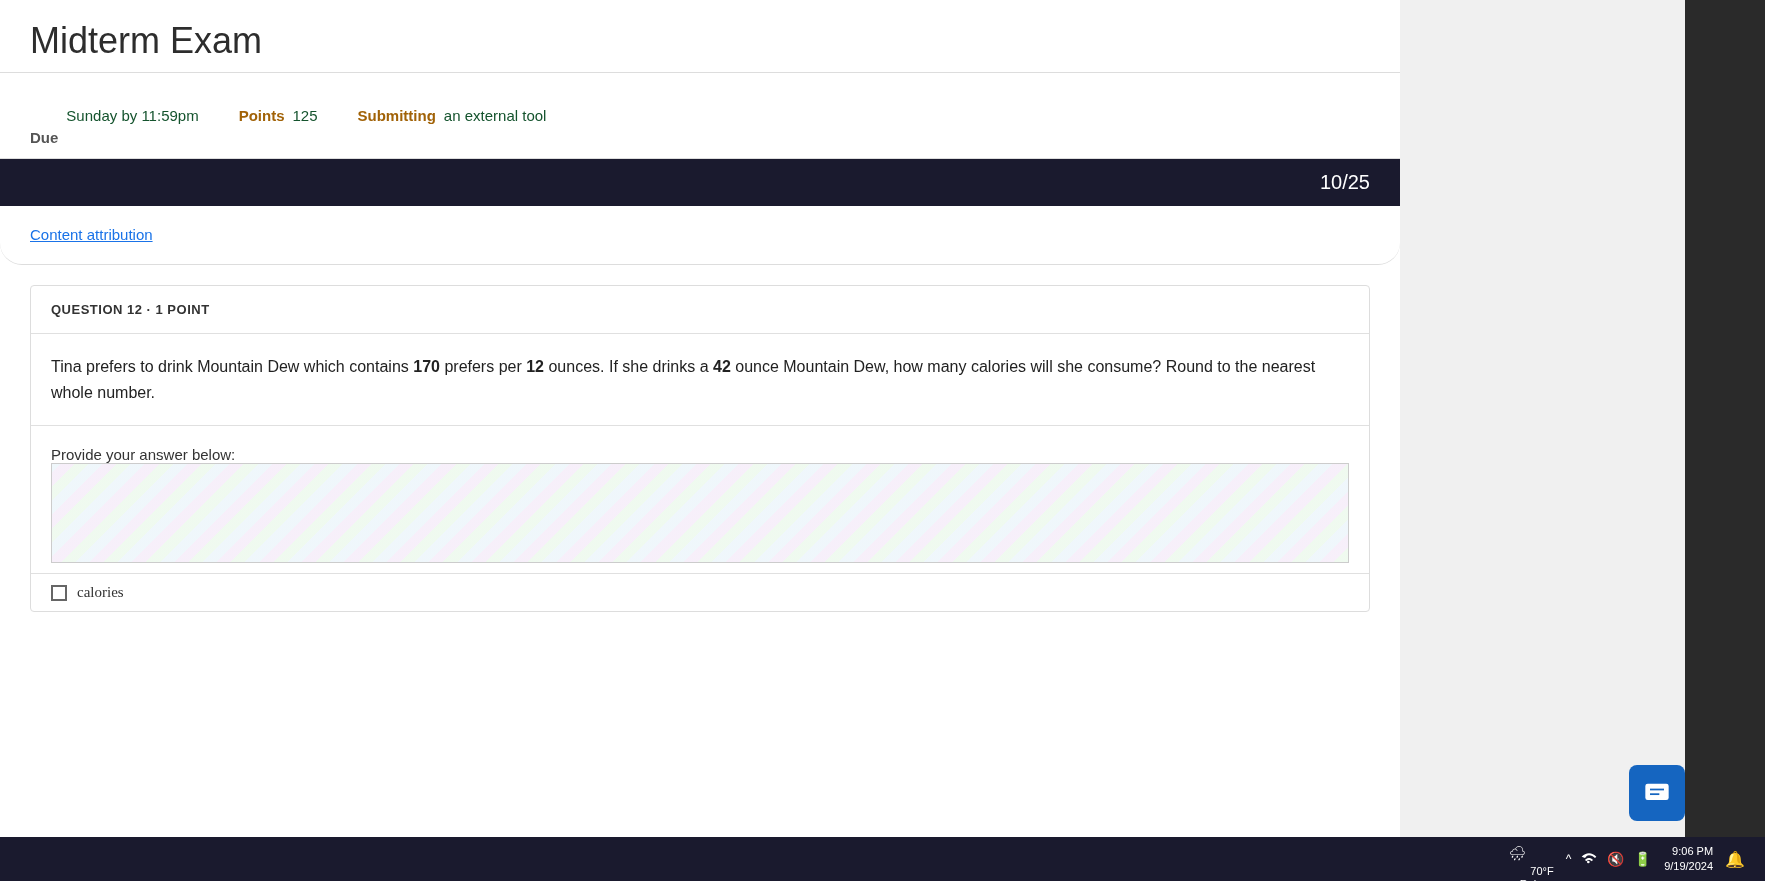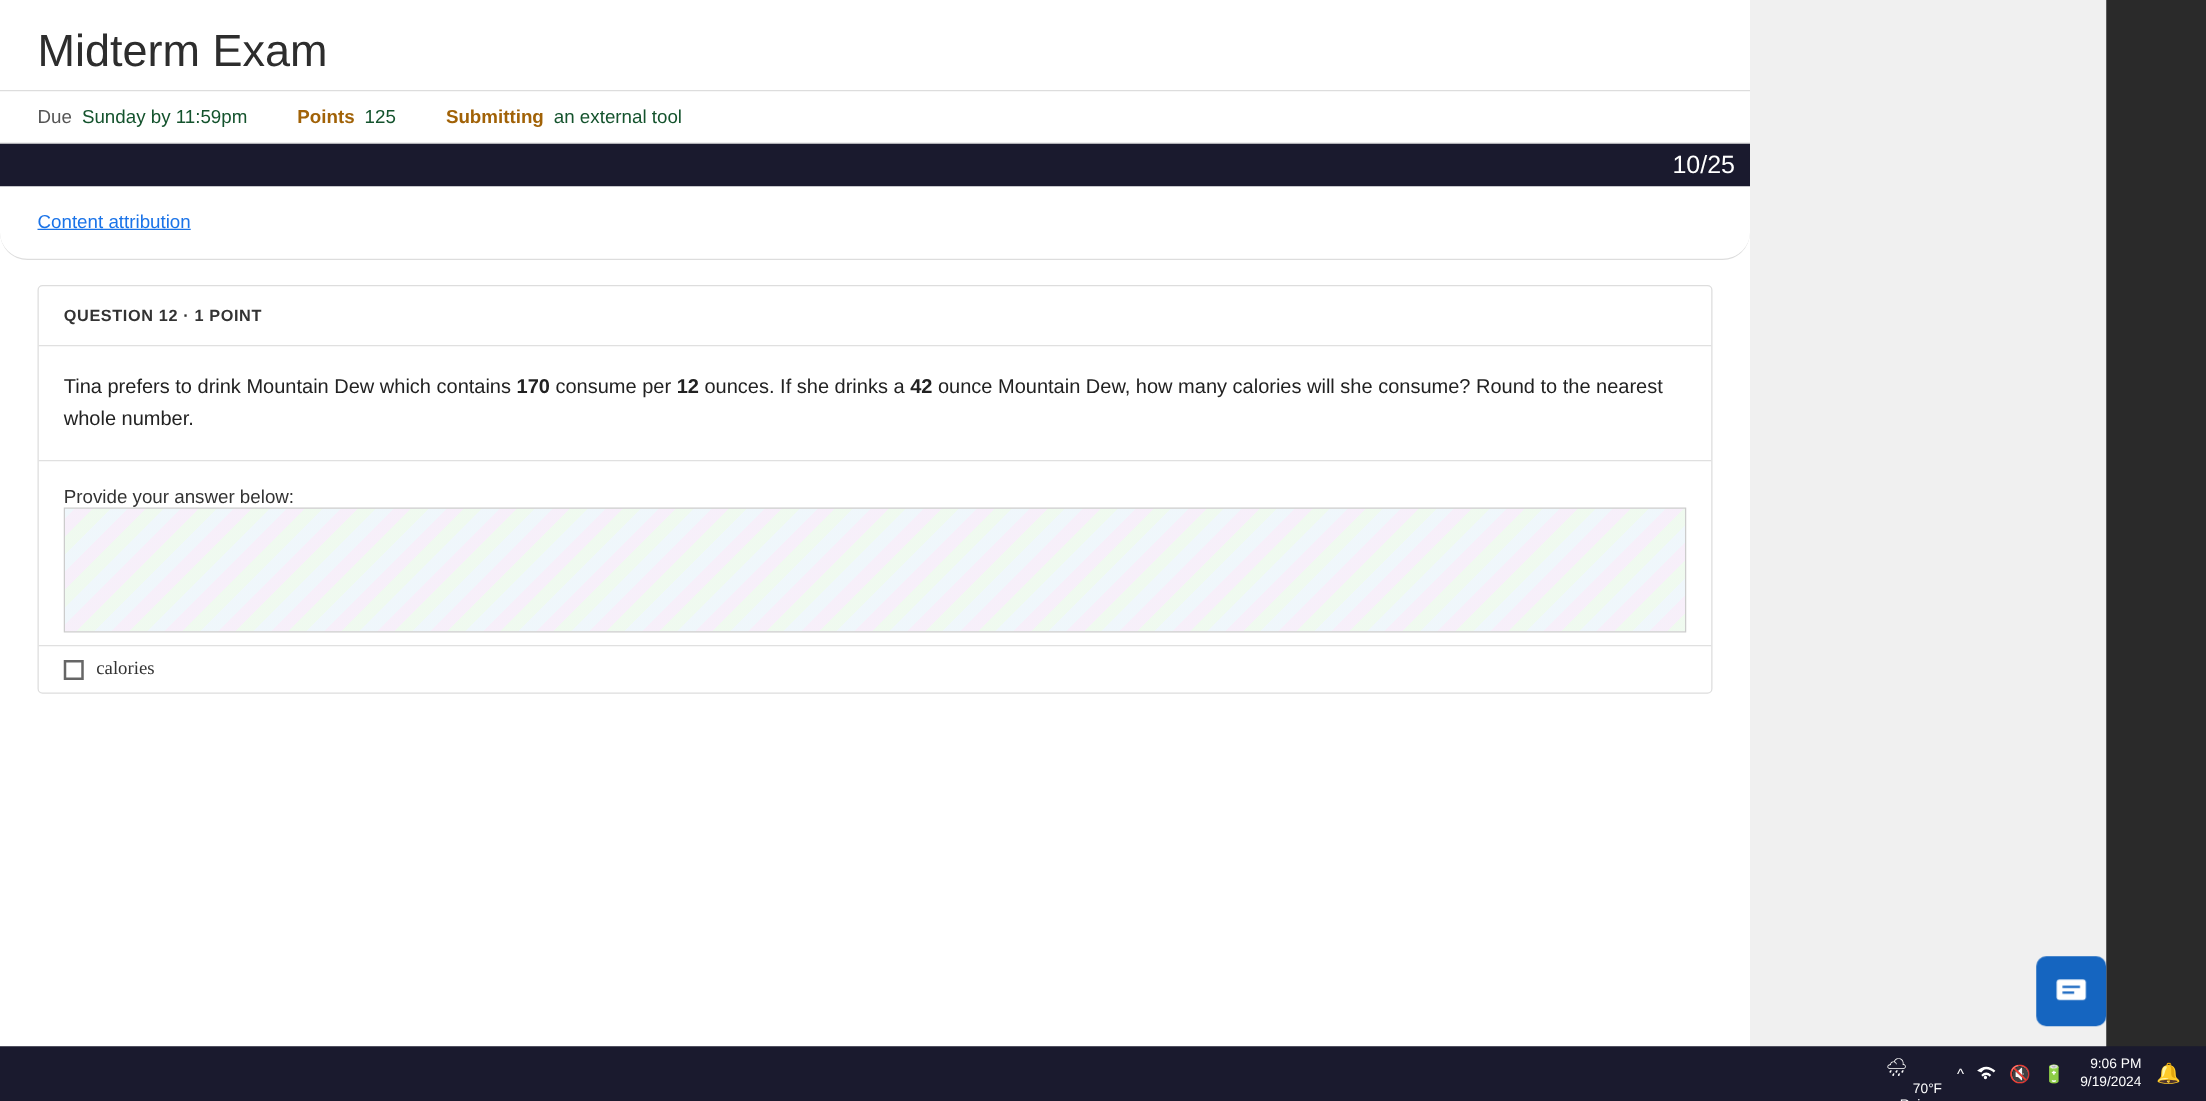--- a/index.html
+++ b/index.html
@@ -39,40 +39,41 @@
     }
 
     .meta-item {
       display: flex;
       align-items: center;
       gap: 8px;
     }
 
     .meta-label {
       color: #555;
-      font-weight: normal;
+      font-weight: bold;
+      margin-top: 44px;
     }
 
     .meta-value {
       color: #14532d;
     }
 
     .meta-label-bold {
       font-weight: 700;
       color: #a16207;
     }
 
     .progress-bar-container {
       background: #1a1a2e;
-      height: 34px;
+      height: 47px;
       width: 100%;
       display: flex;
       align-items: center;
       justify-content: flex-end;
-      padding-right: 12px;
+      padding-right: 30px;
       position: relative;
     }
 
     .progress-text {
       color: #ffffff;
       font-size: 20px;
       font-weight: 500;
     }
 
     .content-attribution {
@@ -287,21 +288,21 @@
     <a>Content attribution</a>
   </div>
 
   <div class="question-card">
 
     <div class="question-header">
       <span>QUESTION 12 · 1 POINT</span>
     </div>
 
     <div class="question-body">
-      <span>Tina prefers to drink Mountain Dew which contains </span><strong>170</strong><span> consume per </span><strong>12</strong><span> ounces. If she drinks a </span><strong>42</strong><span> ounce Mountain Dew, how many calories will she consume? Round to the nearest whole number.</span>
+      <span>Tina prefers to drink Mountain Dew which contains </span><strong>170</strong><span> prefers per </span><strong>12</strong><span> ounces. If she drinks a </span><strong>42</strong><span> ounce Mountain Dew, how many calories will she consume? Round to the nearest whole number.</span>
     </div>
 
     <div class="answer-section">
       <div class="answer-label">Provide your answer below:</div>
       <div class="answer-input-area rainbow-bg"></div>
     </div>
 
     <div class="answer-unit-row">
       <div class="answer-checkbox"></div>
       <span class="answer-unit-label">calories</span>

